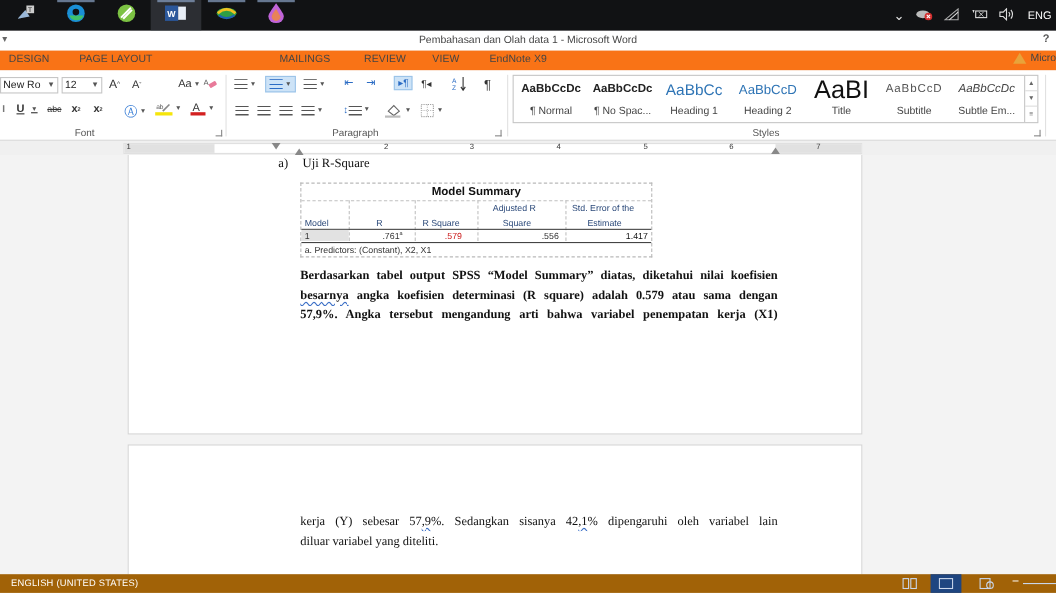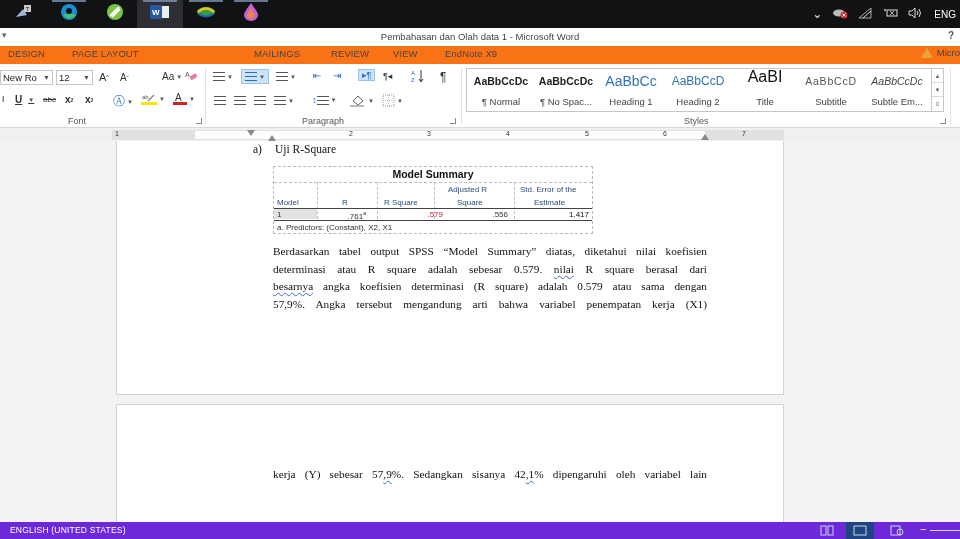--- a/index.html
+++ b/index.html
@@ -58,21 +58,21 @@
   .heading-a .lbl { display: inline-block; width: 22px; }
   
   .spss { position: absolute; left: 156px; top: 34px; width: 320px; height: 68px; border: 1px dashed #b9b9b9; font-family: "Liberation Sans", sans-serif; font-size: 8px; color: #333; }
   .spss .ttl { position: absolute; left: 0; right: 0; top: 1px; text-align: center; font-weight: bold; font-size: 10.5px; color: #111; }
   .spss .hline { position: absolute; left: 0; right: 0; height: 0; }
   .spss .vline { position: absolute; width: 0; }
   .spss .cell { position: absolute; white-space: nowrap; }
   .spss .hdr { color: #2c4a7a; }
   .spss .red { color: #cc2020; }
   
-  .statusbar { position: absolute; top: 522px; left: 0; width: 960px; height: 17px; background: #6d28d9; color: #fff; font-size: 8.5px; }
+  .statusbar { position: absolute; top: 522px; left: 0; width: 960px; height: 17px; background: #a16207; color: #fff; font-size: 8.5px; }
   .statusbar .lang { position: absolute; left: 10px; top: 3px; letter-spacing: 0.2px; }
   .sb-icon { position: absolute; top: 3px; height: 11px; }
 </style>
 </head>
 <body>
 
 <div class="taskbar">
   <div class="tb-app" style="left:0;">
     <span>
       <svg width="20" height="18" viewBox="0 0 20 18">
@@ -315,21 +315,21 @@
     </div>
     <div class="style-item" style="left:132px; width:64px;">
       <span class="prev" style="font-size:14px; color:#2e74b5; top:4px;">AaBbCc</span>
       <span class="nm">Heading 1</span>
     </div>
     <div class="style-item" style="left:198px; width:66px;">
       <span class="prev" style="font-size:12px; color:#2e74b5; top:5px;">AaBbCcD</span>
       <span class="nm">Heading 2</span>
     </div>
     <div class="style-item" style="left:266px; width:64px;">
-      <span class="prev" style="font-size:16px; color:#111; top:-1px;">AaBI</span>
+      <span class="prev" style="font-size:23px; color:#111; top:-1px;">AaBI</span>
       <span class="nm">Title</span>
     </div>
     <div class="style-item" style="left:332px; width:64px;">
       <span class="prev" style="font-size:10.5px; color:#555; letter-spacing:0.8px;">AaBbCcD</span>
       <span class="nm">Subtitle</span>
     </div>
     <div class="style-item" style="left:398px; width:64px;">
       <span class="prev" style="font-size:10.5px; font-style:italic; color:#444;">AaBbCcDc</span>
       <span class="nm">Subtle Em...</span>
     </div>
@@ -377,38 +377,38 @@
       <span class="cell hdr" style="left:68px; top:31px;">R</span>
       <span class="cell hdr" style="left:110px; top:31px;">R Square</span>
       <span class="cell hdr" style="left:174px; top:18px;">Adjusted R</span>
       <span class="cell hdr" style="left:183px; top:31px;">Square</span>
       <span class="cell hdr" style="left:246px; top:18px;">Std. Error of the</span>
       <span class="cell hdr" style="left:260px; top:31px;">Estimate</span>
       <div class="hline" style="top:41px; border-top:1.5px solid #444;"></div>
       <div style="position:absolute; left:0; top:42px; width:43px; height:10px; background:#e2e2e2;"></div>
       <span class="cell" style="left:3px; top:43px;">1</span>
       <span class="cell" style="right:226px; top:43px;"><span>.761</span><sup style="font-size:5px;">a</sup></span>
-      <span class="cell red" style="right:149px; top:43px;">.579</span>
+      <span class="cell red" style="right:172px; top:43px;">.579</span>
       <span class="cell" style="right:84px; top:43px;">.556</span>
       <span class="cell" style="right:3px; top:43px; color:#111;">1.417</span>
       <div class="hline" style="top:53px; border-top:1.5px solid #444;"></div>
       <span class="cell" style="left:3px; top:56px;">a. Predictors: (Constant), X2, X1</span>
     </div>
 
-    <div class="body-text" style="top:111px;">
+    <div class="body-text" style="top:111px;font-weight:bold;">
       <span class="jline"> Berdasarkan tabel output SPSS “Model Summary” diatas, diketahui nilai koefisien</span>
-      <span class="jline"><span>determinasi atau R square adalah sebesar 0.579.</span> <span class="squig">nilai</span> <span>R square berasal dari</span></span>
       <span class="jline"><span class="squig">besarnya</span> <span>angka koefisien determinasi (R square) adalah 0.579 atau sama dengan</span></span>
       <span class="jline">57,9%. Angka tersebut mengandung arti bahwa variabel penempatan kerja (X1)</span>
     </div>
   </div>
 
   <div class="page page2">
     <div class="body-text" style="top:61px;">
       <span class="jline"><span>kerja (Y) sebesar 57</span><span class="squig">,9</span><span>%. Sedangkan sisanya 42</span><span class="squig">,1</span><span>% dipengaruhi oleh variabel lain</span></span>
+      <span class="jline last">diluar variabel yang diteliti.</span>
     </div>
   </div>
 </div>
 
 <div class="statusbar">
   <span class="lang">ENGLISH (UNITED STATES)</span>
   <span class="sb-icon" style="left:820px;">
     <svg width="14" height="11" viewBox="0 0 14 11">
         <rect x="1" y="1" width="5" height="9" fill="none" stroke="#c9d6ea"></rect>
         <rect x="8" y="1" width="5" height="9" fill="none" stroke="#c9d6ea"></rect>

